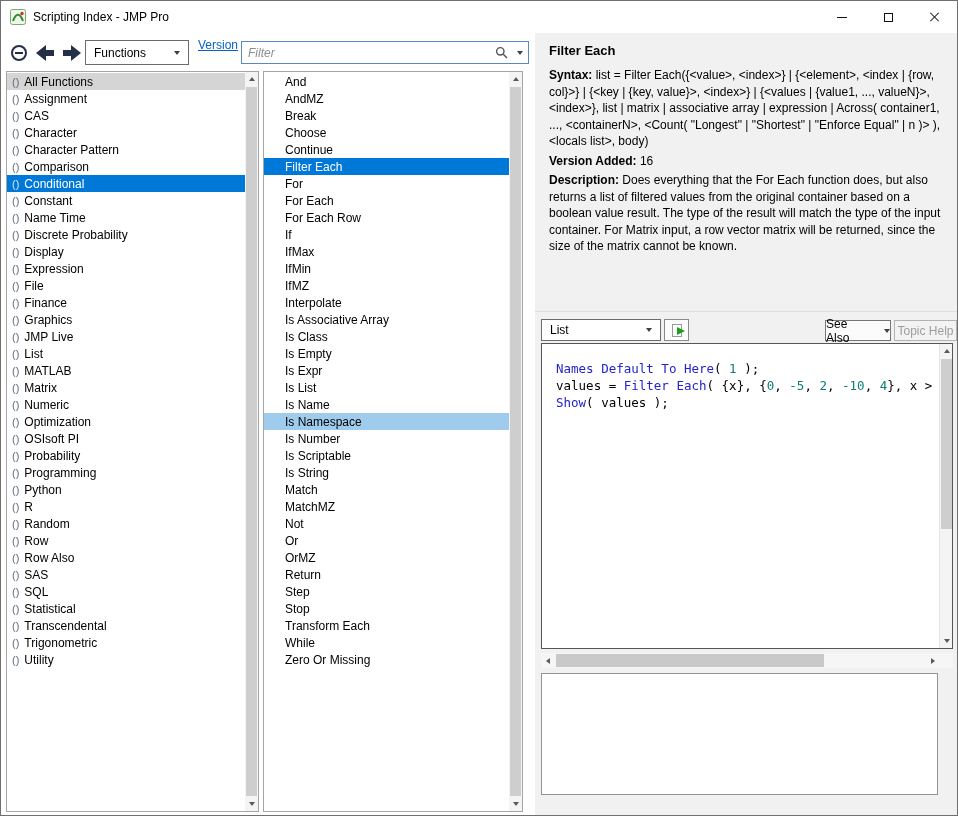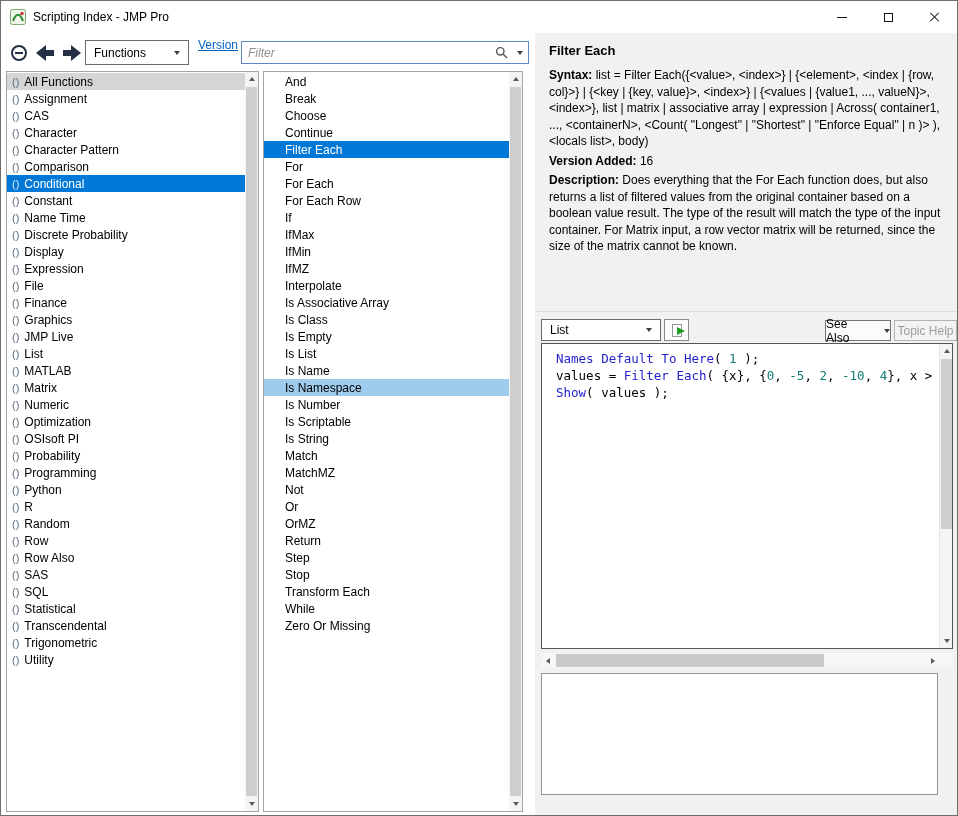--- a/index.html
+++ b/index.html
@@ -80,21 +80,21 @@
 
   .target-combo { position:absolute; left:6px; top:286px; width:120px; height:22px; }
   .run-btn { position:absolute; left:129px; top:286px; width:25px; height:22px; background:#fdfdfd; border:1px solid #8a8a8a; display:flex; align-items:center; justify-content:center; cursor:pointer; }
   .run-page { position:relative; width:10px; height:13px; border:1px solid #9a9a9a; background:#fff; display:block; }
   .run-tri { position:absolute; left:4px; top:2px; width:0; height:0; border-left:8px solid #1e9e1e; border-top:4.5px solid transparent; border-bottom:4.5px solid transparent; }
   .btn { display:flex; align-items:center; justify-content:center; gap:20px; font-size:12px; background:#fbfbfb; border:1px solid #757575; color:#000; cursor:pointer; }
   .see-also-btn { position:absolute; left:290px; top:287px; width:66px; height:21px; }
   .topic-help-btn { position:absolute; left:359px; top:287px; width:63px; height:21px; color:#9c9c9c; border-color:#b3b3b3; background:#f3f3f3; }
 
   .code-box { position:absolute; left:6px; top:310px; width:412px; height:306px; background:#fff; border:1px solid #565656; }
-  .code-area { position:absolute; left:0; top:0; right:13px; bottom:0; overflow:hidden; padding:6px 0 0 14px;
+  .code-area { position:absolute; left:0; top:0; right:13px; bottom:0; overflow:hidden; padding:16px 0 0 14px;
                font-family:"DejaVu Sans Mono", monospace; font-size:12.5px; color:#000; cursor:text; }
   .code-line { white-space:pre; line-height:17px; }
   .c-kw { color:var(--keyword,#2323cc); }
   .c-num { color:var(--number,#0e7d74); }
   .c-pl { color:#000; }
   .code-sb { border-left:1px solid #e4e4e4; }
   .code-sb .sb-th { height:170px; }
 
   .sb-h { position:absolute; left:6px; top:620px; width:399px; height:15px; background:#f6f6f6; }
   .sb-h .sb-btn { width:14px; height:15px; top:0; }
@@ -317,20 +317,23 @@
         </div>
     </div>
   </div>
 
   <div class="panel mid-panel">
     <div class="list">
         <div class="item">
           <span>And</span>
         </div>
         <div class="item">
+          <span>AndMZ</span>
+        </div>
+        <div class="item">
           <span>Break</span>
         </div>
         <div class="item">
           <span>Choose</span>
         </div>
         <div class="item">
           <span>Continue</span>
         </div>
         <div class="item selected">
           <span>Filter Each</span>
@@ -360,20 +363,23 @@
           <span>Interpolate</span>
         </div>
         <div class="item">
           <span>Is Associative Array</span>
         </div>
         <div class="item">
           <span>Is Class</span>
         </div>
         <div class="item">
           <span>Is Empty</span>
+        </div>
+        <div class="item">
+          <span>Is Expr</span>
         </div>
         <div class="item">
           <span>Is List</span>
         </div>
         <div class="item">
           <span>Is Name</span>
         </div>
         <div class="item highlight">
           <span>Is Namespace</span>
         </div>

